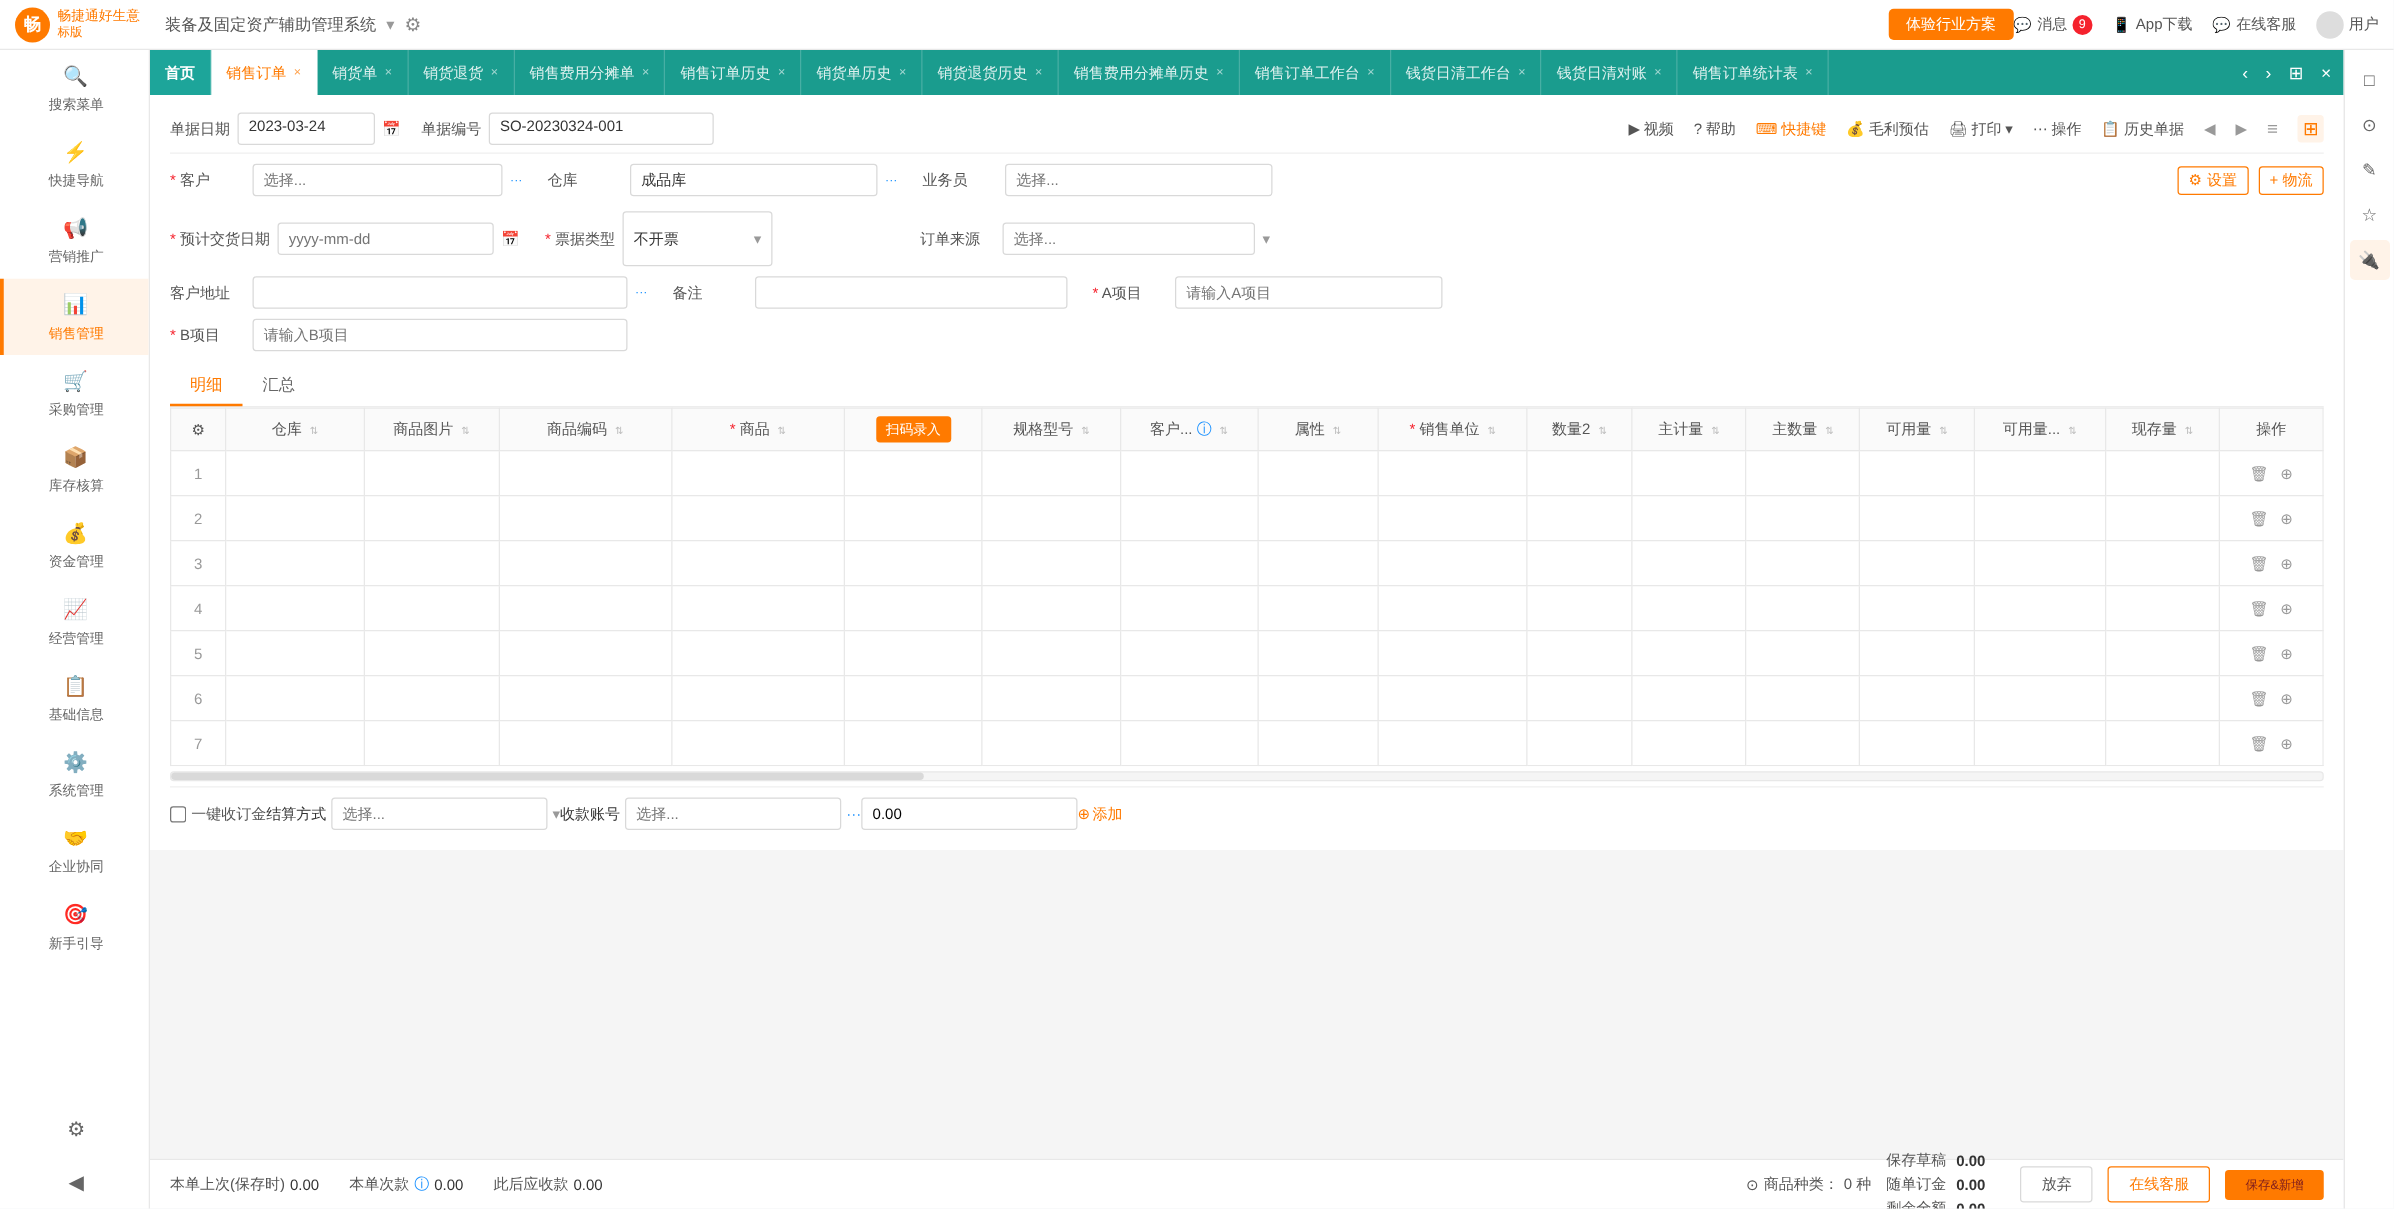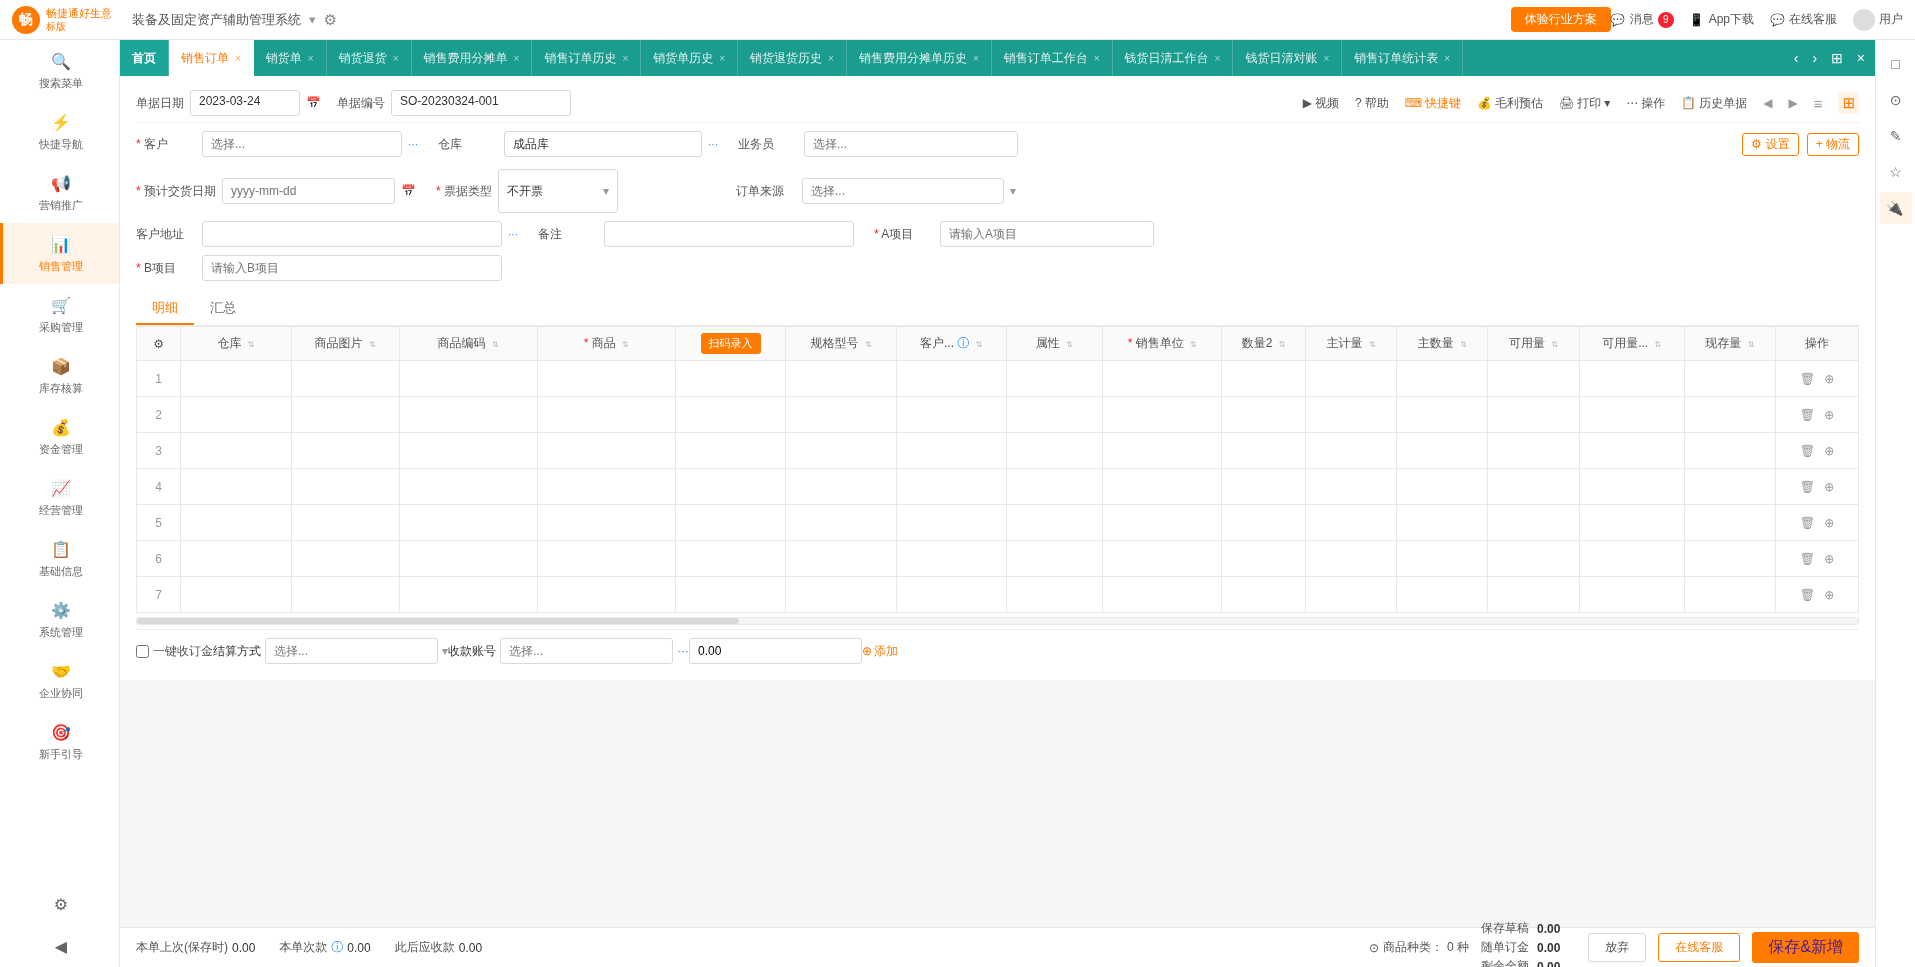--- a/index.html
+++ b/index.html
@@ -371,26 +371,26 @@
       border: 1px solid #ff7a00;
       background: #fff;
       padding: 5px 16px;
       border-radius: 3px;
       cursor: pointer;
       font-size: 12px;
       color: #ff7a00;
     }
     .btn-save-new {
       background: #ff7a00;
-      color: #4c1d95;
+      color: #7f1d1d;
       border: none;
       padding: 5px 16px;
       border-radius: 3px;
       cursor: pointer;
-      font-size: 16px;
+      font-size: 10px;
     }
 
     
     .order-summary {
       display: flex;
       flex-direction: column;
       gap: 2px;
       margin-right: 16px;
     }
     .order-summary .sum-row {

